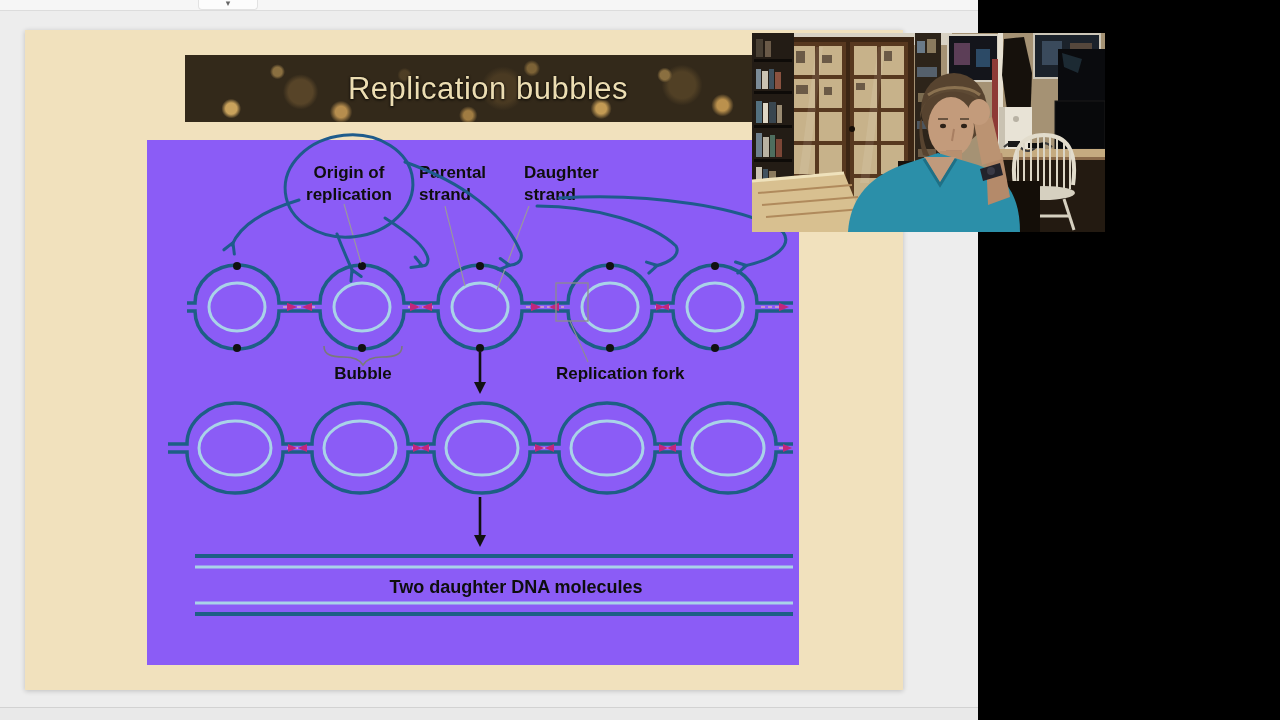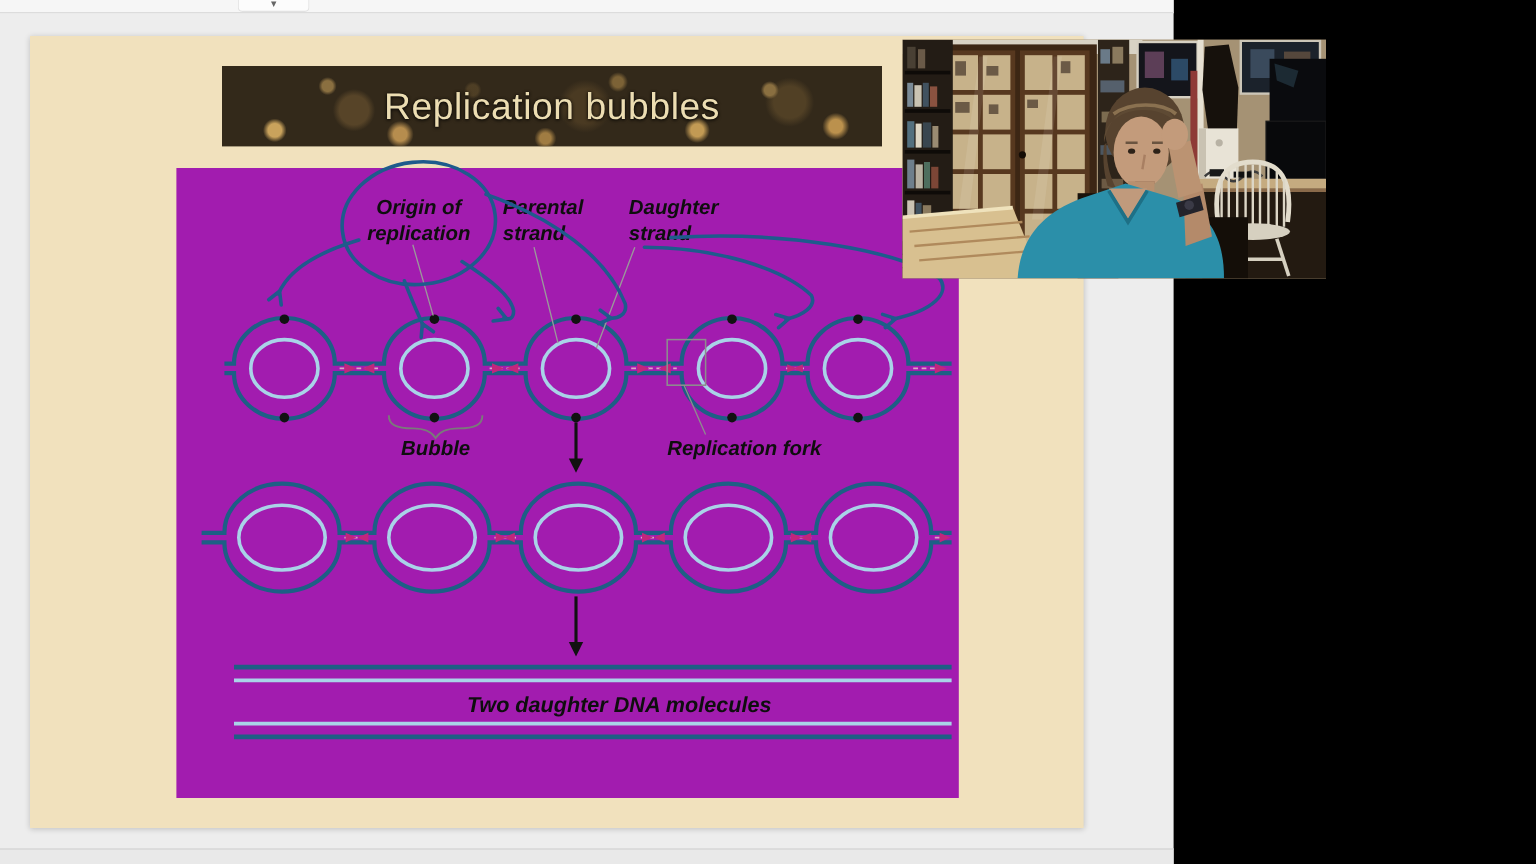--- a/index.html
+++ b/index.html
@@ -19,24 +19,24 @@
       radial-gradient(circle 16px at 27% 85%, #b68d4e 0 35%, rgba(0,0,0,0) 70%),
       radial-gradient(circle 9px at 38% 30%, #6e573176 0 50%, rgba(0,0,0,0) 80%),
       radial-gradient(circle 13px at 49% 90%, #a07c42 0 35%, rgba(0,0,0,0) 70%),
       radial-gradient(circle 11px at 60% 20%, #7c6236 0 40%, rgba(0,0,0,0) 75%),
       radial-gradient(circle 15px at 72% 80%, #c29a54 0 35%, rgba(0,0,0,0) 70%),
       radial-gradient(circle 10px at 83% 30%, #8a6f40 0 45%, rgba(0,0,0,0) 75%),
       radial-gradient(circle 16px at 93% 75%, #bb914d 0 35%, rgba(0,0,0,0) 70%),
       radial-gradient(circle 22px at 20% 55%, #574428 0 55%, rgba(0,0,0,0) 80%),
       radial-gradient(circle 26px at 55% 50%, #4a3a22 0 55%, rgba(0,0,0,0) 85%),
       radial-gradient(circle 24px at 86% 45%, #514025 0 55%, rgba(0,0,0,0) 85%);
-    display:flex;align-items:center;justify-content:center;}
+    display:flex;align-items:center;justify-content:center;padding-left:28px;}
   #banner-title{color:#ecddb2;font-size:31px;letter-spacing:.5px;
     text-shadow:0 1px 3px rgba(0,0,0,.85), 0 0 2px rgba(0,0,0,.5);}
-  #diagram-panel{left:122px;top:110px;width:652px;height:525px;background:#a21caf;font-style:italic;}
+  #diagram-panel{left:122px;top:110px;width:652px;height:525px;background:#8b5cf6;}
   #diagram-svg{overflow:visible;display:block;}
   #webcam{left:752px;top:33px;width:353px;height:199px;background:#a59274;overflow:hidden;z-index:5;}
   text{font-family:"Liberation Sans", sans-serif;}
   .lbl{font-weight:bold;fill:#0e0e0e;font-size:17px;}
   .big-lbl{font-weight:bold;fill:#0e0e0e;font-size:18px;}
 </style>
 </head>
 <body>
 
 <div id="stage">

